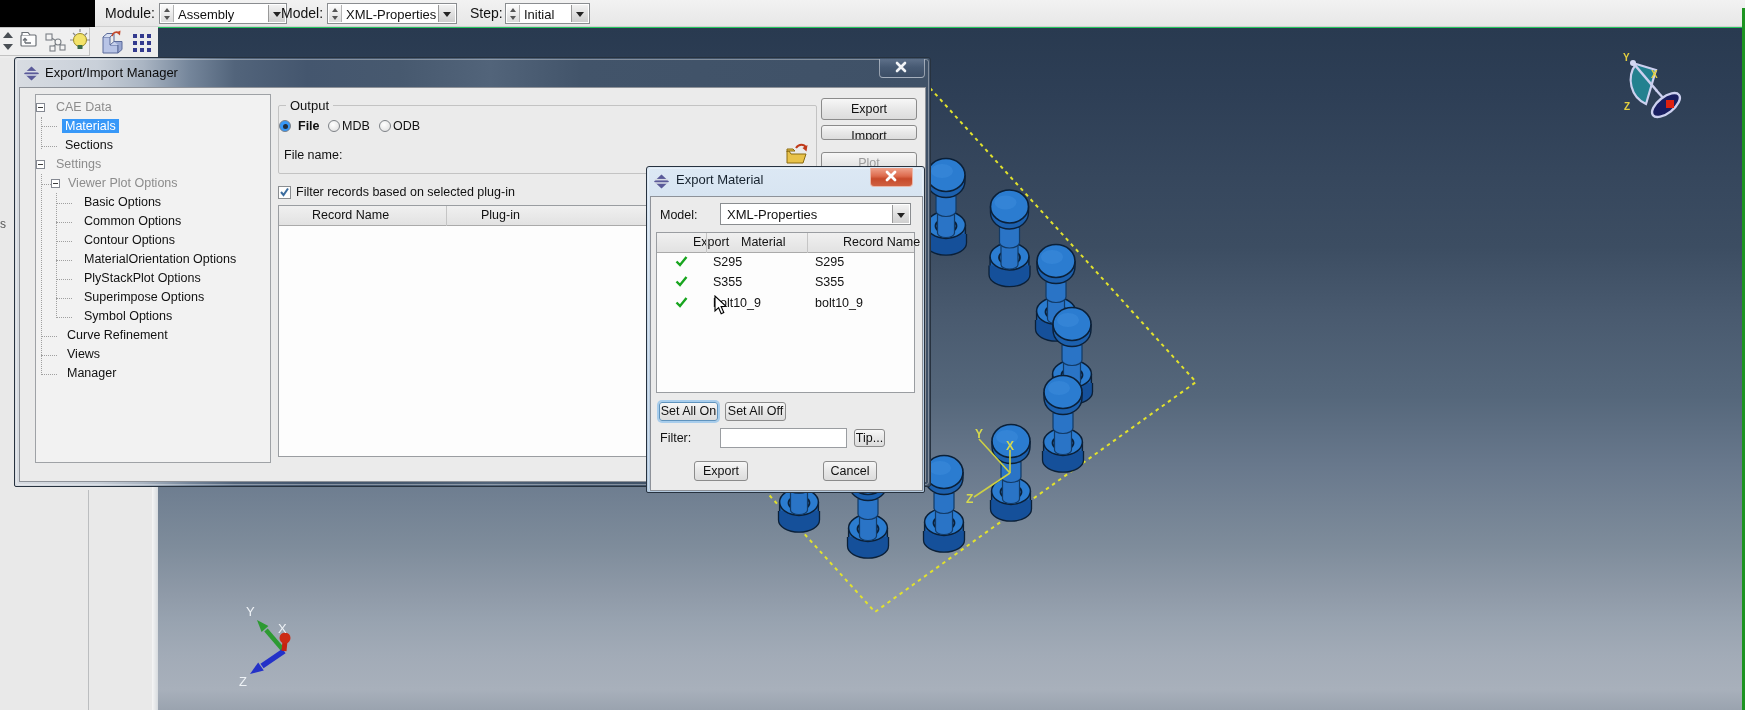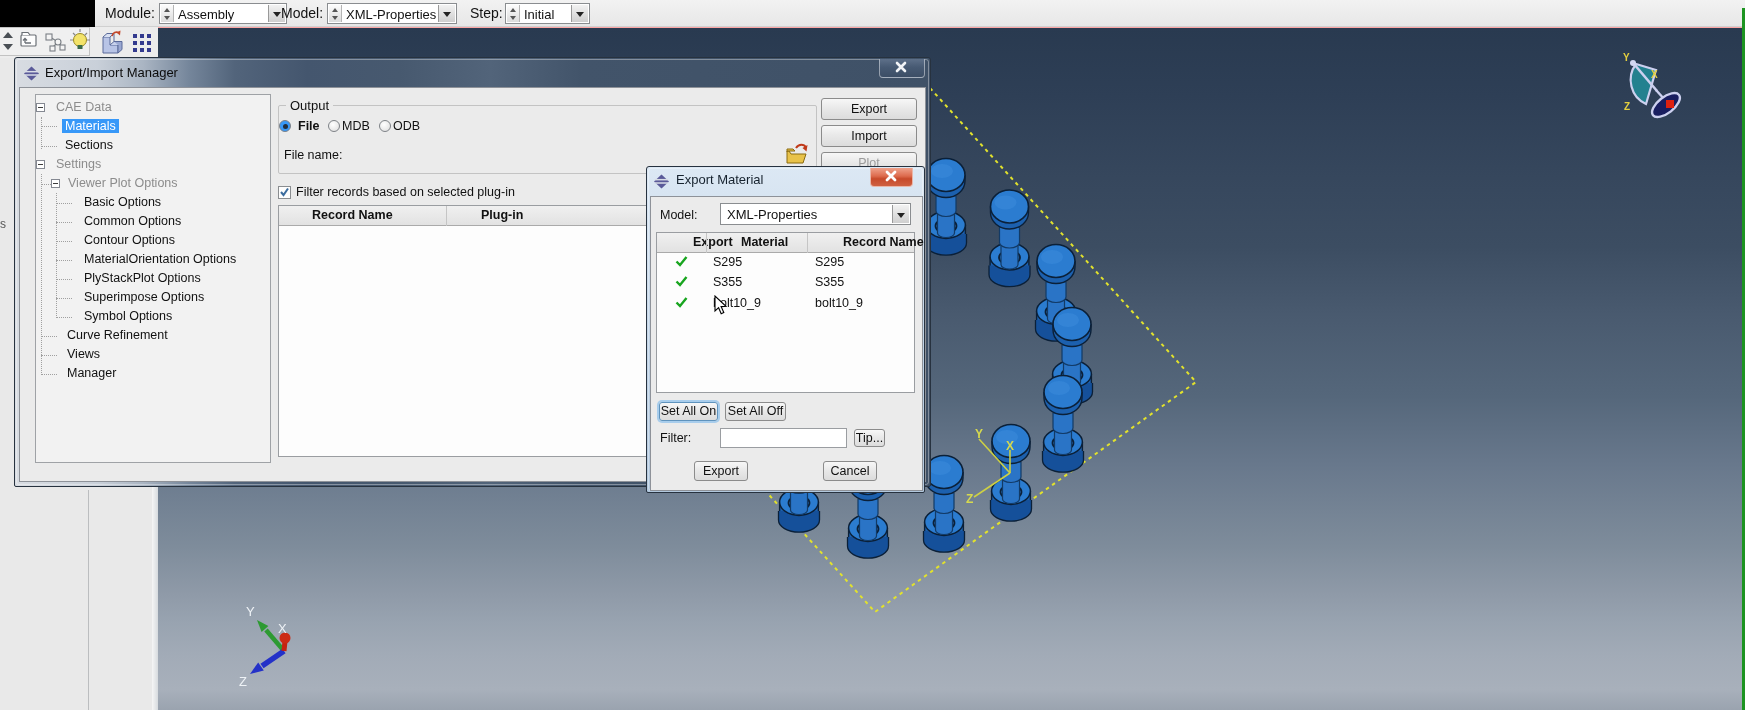--- a/index.html
+++ b/index.html
@@ -1,17 +1,17 @@
 <!DOCTYPE html>
 <html><head>
 <meta charset="utf-8">
 <style>
 * { margin:0; padding:0; box-sizing:border-box; }
 html,body { width:1745px; height:710px; overflow:hidden; }
-#root { position:relative; width:1745px; height:710px; font-family:"Liberation Sans",sans-serif; font-size:12.5px; color:#111; background:#fca5a5; }
+#root { position:relative; width:1745px; height:710px; font-family:"Liberation Sans",sans-serif; font-size:12.5px; color:#111; background:#22c55e; }
 .abs { position:absolute; }
 
 #blackbar { left:0; top:0; width:95px; height:27px; background:#000; }
 #toolbar1 { left:95px; top:0; width:1650px; height:27px; background:linear-gradient(#f2f2f2,#e7e7e7); border-bottom:1px solid #d0d0d0; }
 #row2 { left:0; top:27px; width:158px; height:31px; background:#ececec; }
 #iconbox { left:0; top:27px; width:90px; height:29px; background:#f0f0f0; border:1px solid #c2c2c2; border-left:none; }
 #viewport { left:158px; top:28px; width:1587px; height:682px;
  background:linear-gradient(180deg,#293a50 0%,#2e3f56 10%,#36475d 22%,#3c4d62 32%,#495a6f 42%,#55677b 54%,#68788c 64%,#7e8c9b 76%,#8f9aa8 83%,#98a3b0 87%,#a2abb7 92%,#a8b0bb 97%,#9aa3af 100%); }
 #leftcol { left:0; top:58px; width:158px; height:652px; background:#e9e9e9; }
 #leftline { left:88px; top:490px; width:1px; height:220px; background:#bbbdbf; }
@@ -33,21 +33,21 @@
 .wintitle { position:absolute; left:8px; color:#0c0c0c; white-space:nowrap; }
 .btn { position:absolute; white-space:nowrap; overflow:hidden; background:linear-gradient(#f7f7f7,#e9e9e9 45%,#dcdcdc); border:1px solid #8b8b8b; border-radius:3px; font-size:12.5px; text-align:center; color:#111; }
 .field { position:absolute; background:#fafafa; border:1px solid #9a9da1; }
 .gb { position:absolute; border:1px solid #c3c3c3; border-radius:2px; }
 .gbl { position:absolute; background:#ebebeb; padding:0 4px; font-size:13px; }
 .radio { position:absolute; width:12px; height:12px; border-radius:50%; border:1px solid #7e8287; background:radial-gradient(circle at 40% 35%,#fff,#dcdcdc); }
 .radio.sel::after { content:""; position:absolute; left:2.5px; top:2.5px; width:5px; height:5px; border-radius:50%; background:#222e3c; }
 .cbx { position:absolute; width:13px; height:13px; background:#fdfdfd; border:1px solid #8a8d90; }
 .thead { position:absolute; background:linear-gradient(#f0f0f0,#e2e2e2); border-bottom:1px solid #aaa; }
 .tborder { position:absolute; border:1px solid #9a9da1; }
-.bold { font-weight:bold;padding-left:28px; }
+.bold { font-weight:normal;padding-left:28px; }
 .gray { color:#8c8c8c; }
 
 .trow { position:absolute; white-space:nowrap; font-size:12.5px; }
 .tbox { position:absolute; width:9px; height:9px; background:#fff; border:1px solid #848891; }
 .tbox::after { content:""; position:absolute; left:1px; top:3px; width:5px; height:1px; background:#3c3c3c; }
 .vdot { position:absolute; width:0; border-left:1px dotted #a0a0a0; }
 .hdot { position:absolute; height:0; border-top:1px dotted #a0a0a0; }
 .sel { background:#3798f8; color:#fff; padding:0 3px; margin-left:-3px;text-align:center; }
 </style>
 </head>
@@ -268,21 +268,21 @@
     <div class="radio" style="left:364px;top:62px;"></div>
     <div class="lbl" style="left:378px;top:61px;">ODB</div>
     <div class="lbl" style="left:269px;top:90px;">File name:</div>
     <svg class="abs" style="left:769px;top:85px;" width="24" height="24" viewBox="0 0 24 24">
       <path d="M3,8 L3,20 L19,20 L22,11 L7,11 L5,8 Z" fill="#e8c24a" stroke="#8a6a10" stroke-width="1"></path>
       <path d="M3,9 L3,6 L9,6 L11,8 L3,8" fill="#e8c24a" stroke="#8a6a10" stroke-width="1"></path>
       <path d="M12,5 C15,0.5 20,1 22,4.5" fill="none" stroke="#c03a1a" stroke-width="2"></path>
       <path d="M23.5,2 L22.5,8.5 L18.5,5 Z" fill="#c03a1a"></path>
     </svg>
     <div class="btn" style="left:806px;top:40px;width:96px;height:22px;line-height:20px;">Export</div>
-    <div class="btn" style="left:806px;top:67px;width:96px;height:22px;line-height:20px;">Import</div>
+    <div class="btn" style="left:806px;top:67px;width:96px;height:15px;line-height:20px;">Import</div>
     <div class="btn" style="left:806px;top:94px;width:96px;height:22px;line-height:20px;color:#9b9b9b;">Plot</div>
     <div class="cbx" style="left:263px;top:128px;"><svg width="11" height="11" viewBox="0 0 11 11">
           <path d="M2,5 L4.5,8 L9,1.5" fill="none" stroke="#3b6c9e" stroke-width="2"></path>
         </svg></div>
     <div class="lbl" style="left:281px;top:127px;">Filter records based on selected plug-in</div>
     <div class="tborder" style="left:263px;top:147px;width:553px;height:252px;background:#fdfdfd;"></div>
     <div class="thead" style="left:264px;top:148px;width:551px;height:20px;"></div>
     <div class="lbl bold" style="left:269px;top:150px;">Record Name</div>
     <div class="lbl bold" style="left:438px;top:150px;">Plug-in</div>
     <div class="abs" style="left:431px;top:148px;width:1px;height:20px;background:#c5c5c5;"></div>

